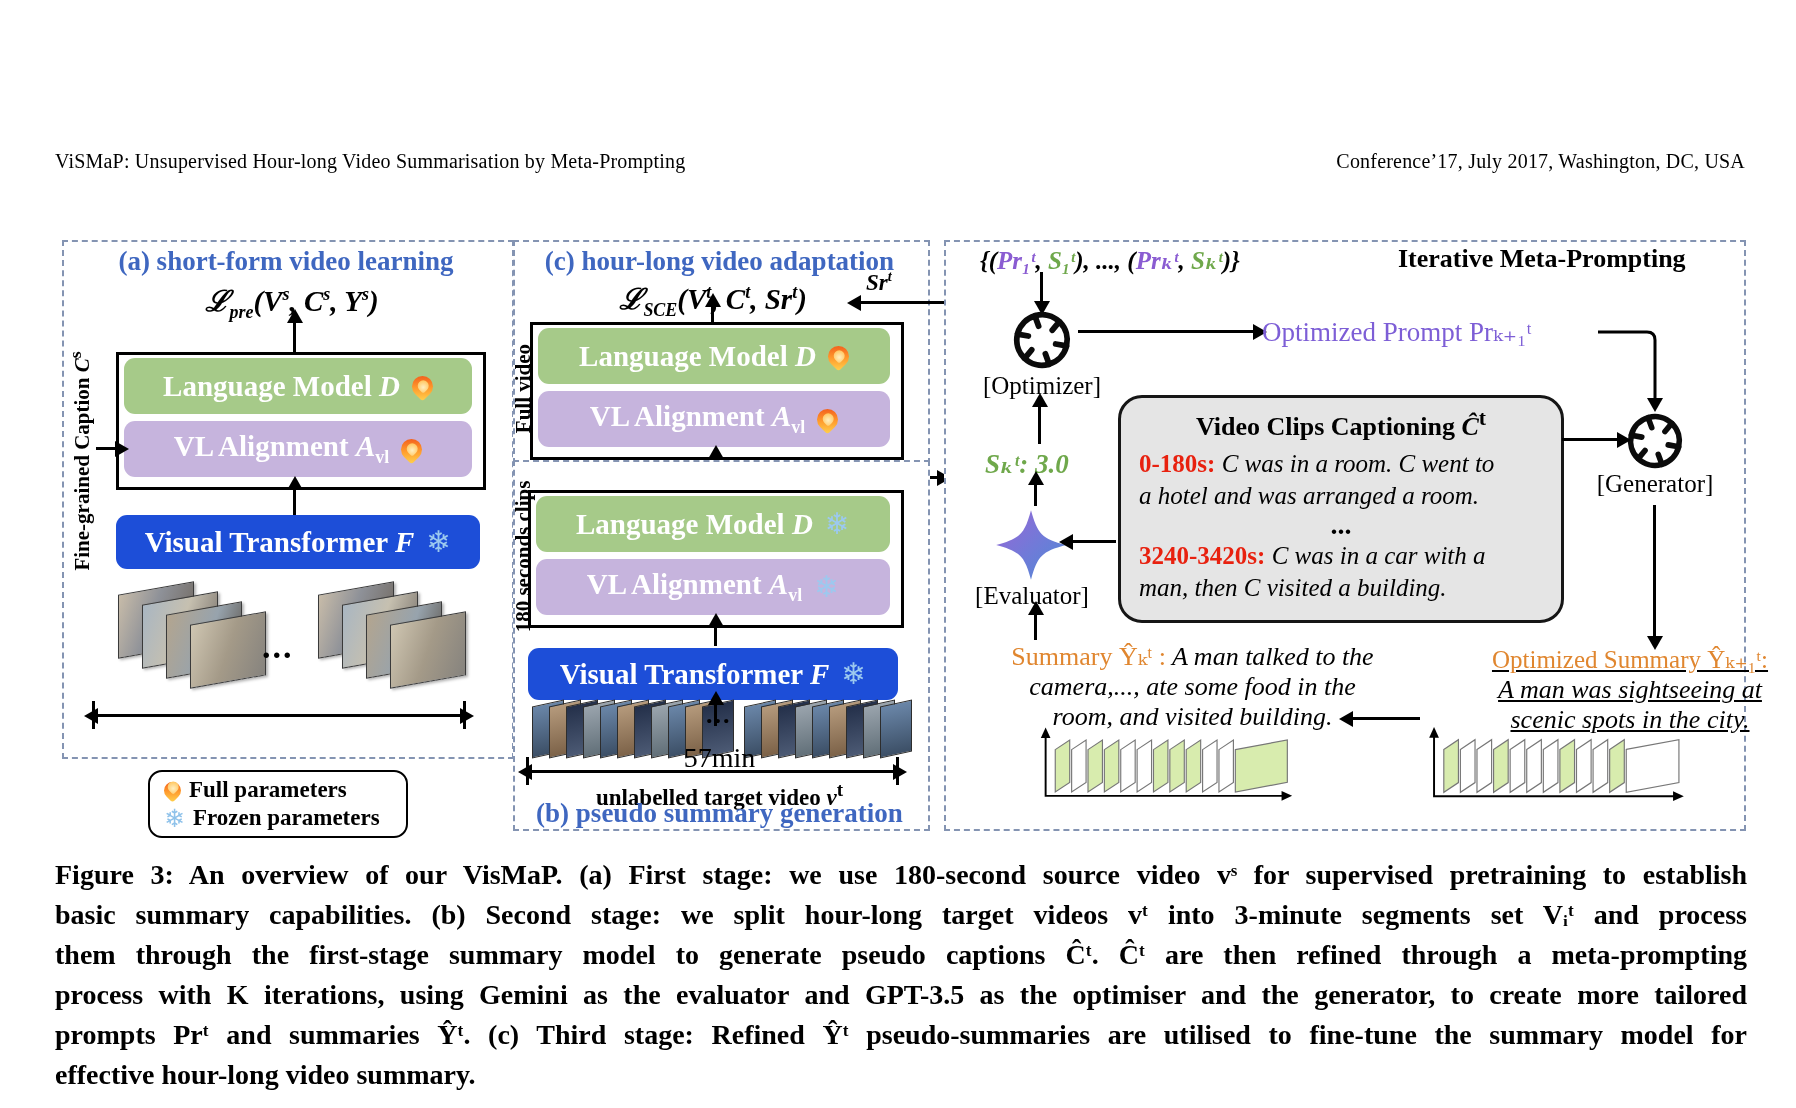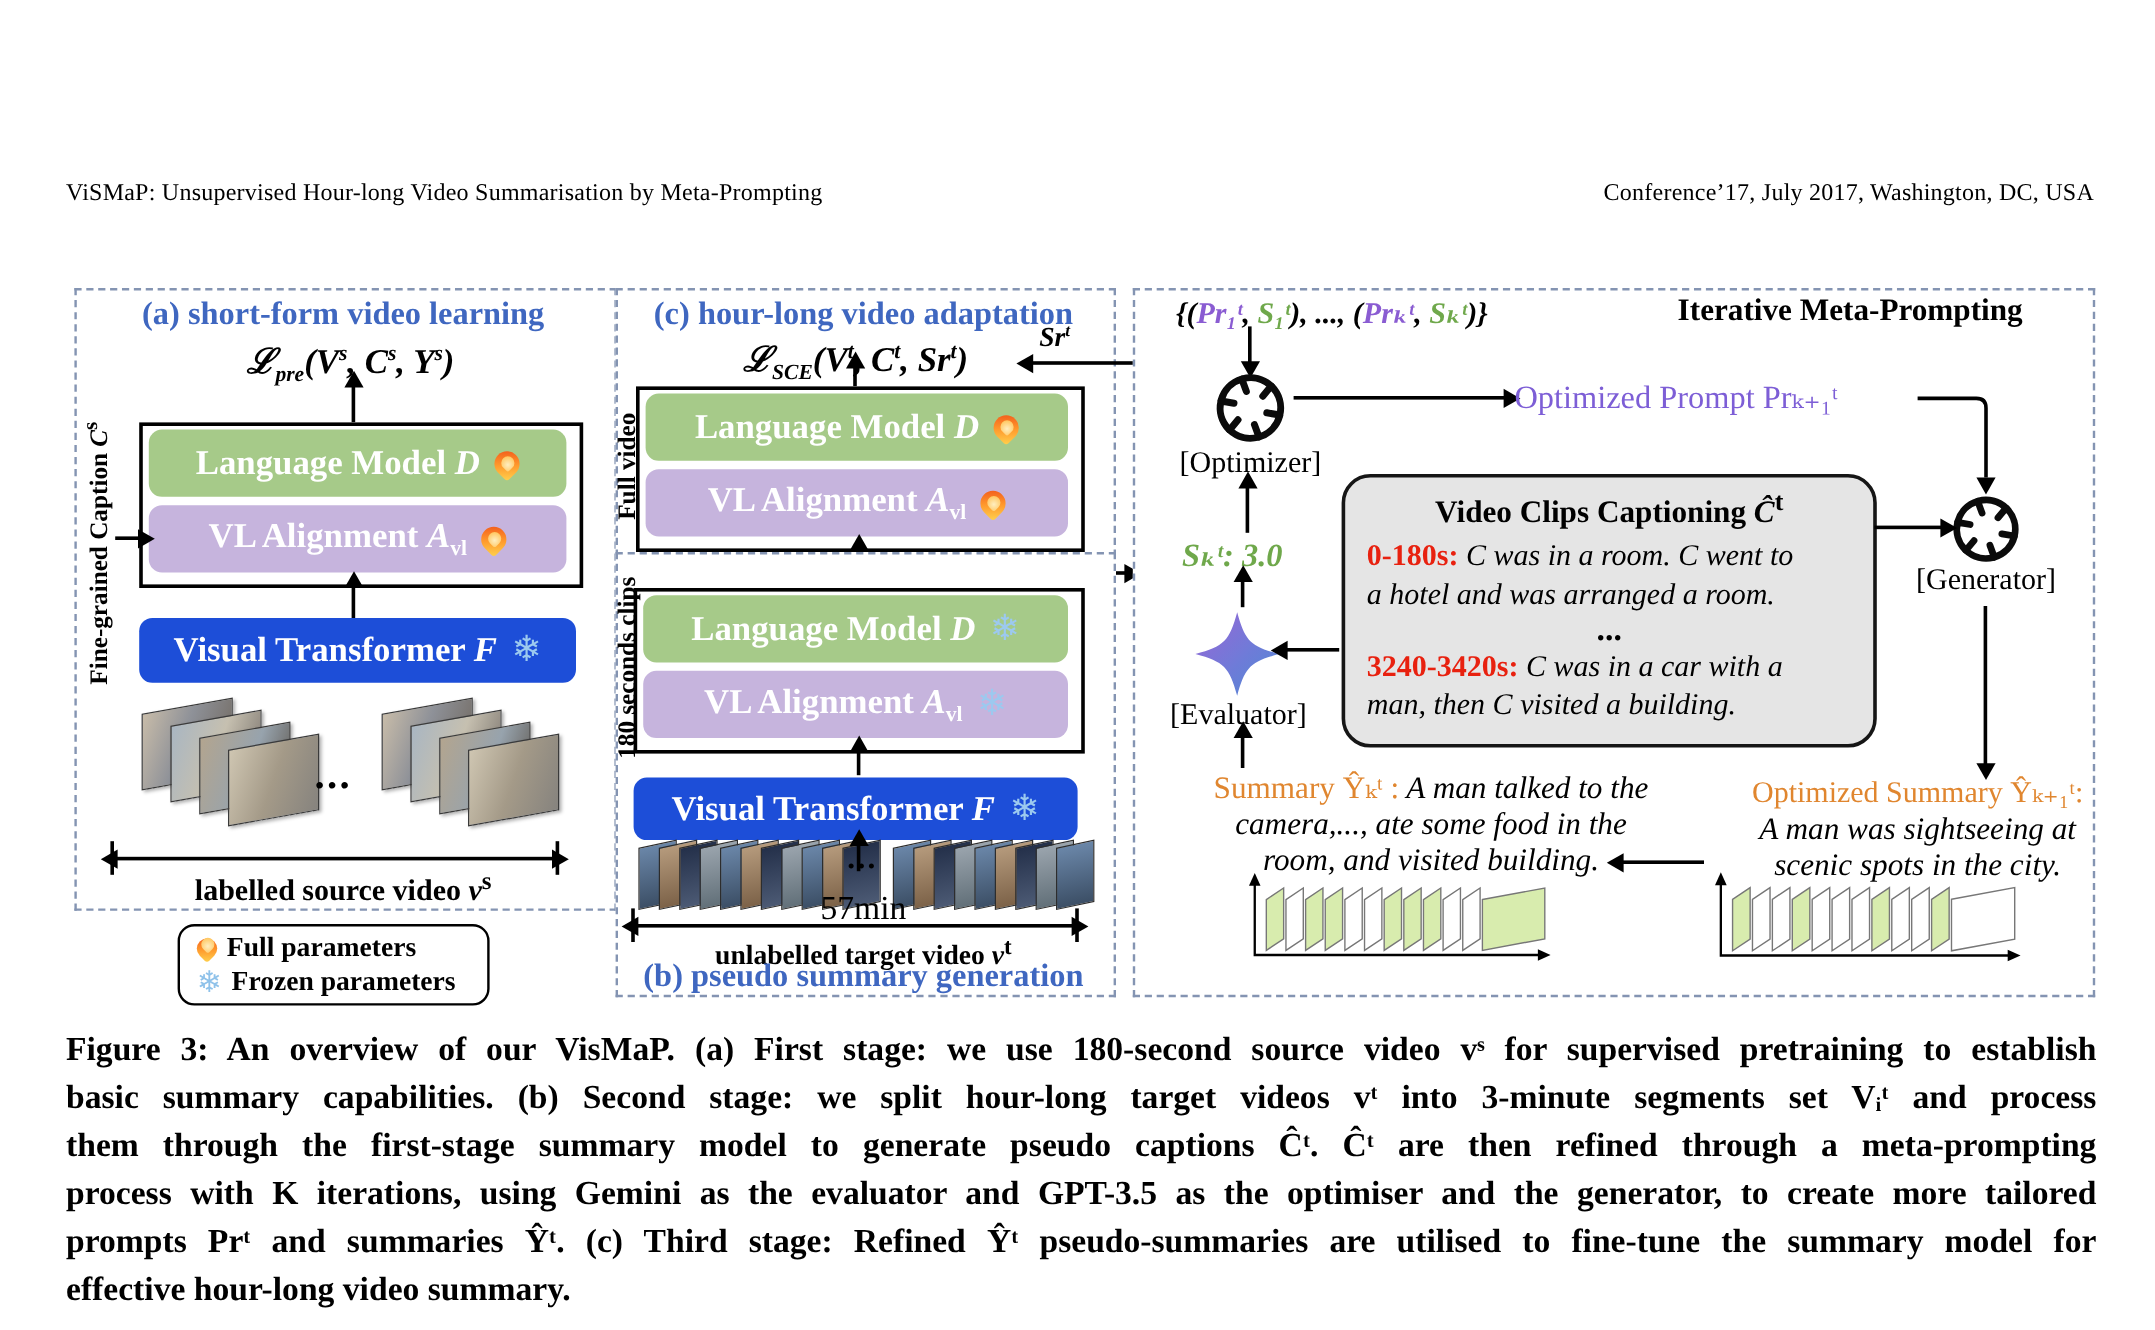--- a/index.html
+++ b/index.html
@@ -110,21 +110,20 @@
   <div class="photos photos-a" style="left:318px;top:588px;">
       <span class="ph"></span>
       <span class="ph"></span>
       <span class="ph"></span>
       <span class="ph"></span>
     </div>
 
   <div class="tick" style="left:92px;top:701px;"></div>
   <div class="tick" style="left:463px;top:701px;"></div>
   <div class="ar h hl hr" style="left:97px;top:714px;width:364px;"></div>
-  <div class="abs meas-label ctr" style="left:62px;top:722px;width:448px;font-size:25px;">labelled source video <i>v</i><sup>s</sup></div>
 
   <div class="legend" style="left:148px;top:770px;width:232px;">
     <div class="row">
       <span class="flame"></span>
       <span>Full parameters</span>
     </div>
     <div class="row">
       <span class="snow">❄</span>
       <span>Frozen parameters</span>
     </div>
@@ -279,21 +278,21 @@
   <div class="ar v hu" style="left:1034px;top:614px;height:26px;"></div>
 
   <div class="summaryblk" style="left:975px;top:642px;width:435px;">
     <span class="lbl orangetxt">Summary Ŷₖᵗ :</span>
     <i>A man talked to the</i><br>
     <i>camera,..., ate some food in the</i><br>
     <i>room, and visited building.</i>
   </div>
   <div class="ar h hl" style="left:1352px;top:717px;width:68px;"></div>
 
-  <div class="summaryblk" style="left:1448px;top:645px;width:300px;">
+  <div class="summaryblk" style="left:1480px;top:645px;width:300px;text-decoration:underline;">
     <span class="lbl orangetxt" style="font-size:25px;">Optimized Summary Ŷₖ₊₁ᵗ:</span><br>
     <i>A man was sightseeing at</i><br>
     <i>scenic spots in the city.</i>
   </div>
 
   <div class="abs" style="left:1036px;top:726px;width:260px;height:80px;"><svg viewBox="0 0 270 82" width="100%" height="100%">
         <path d="M10 10 V72 H256" stroke="#000" stroke-width="2" fill="none"></path>
         <polygon points="10,1 5,12 15,12" fill="#000"></polygon>
         <polygon points="266,72 255,67 255,77" fill="#000"></polygon>
         <polygon points="20,24 35,14 35,58 20,68" fill="#d8ecae" stroke="#777" stroke-width="1.2"></polygon>

